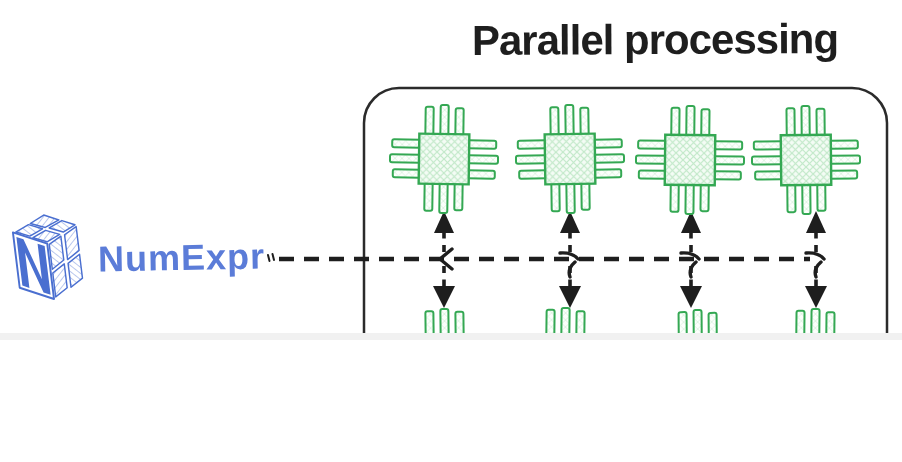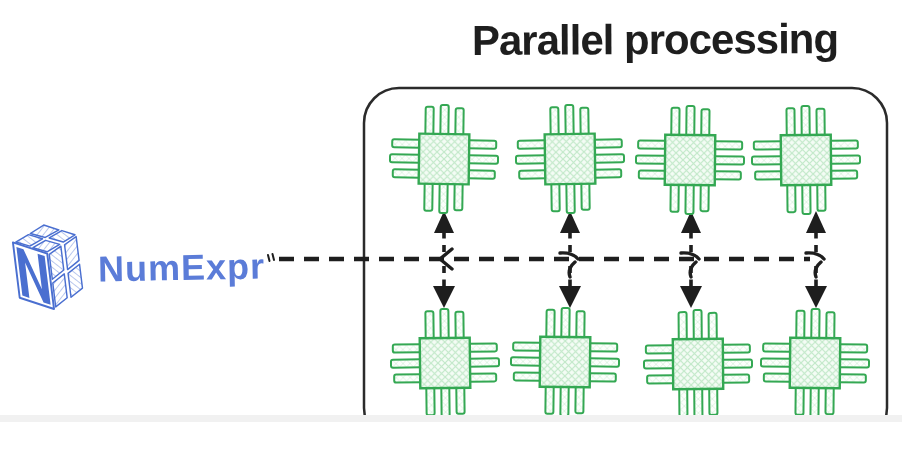--- a/index.html
+++ b/index.html
@@ -1,26 +1,26 @@
 <!DOCTYPE html>
 <html><head>
 <meta charset="utf-8">
 <style>
   html,body{margin:0;padding:0;background:#ffffff;}
   .stage{
-    position:relative;width:902px;height:422px;overflow:hidden;background:#ffffff;
+    position:relative;width:902px;height:340px;overflow:hidden;background:#ffffff;
     font-family:"Liberation Sans", sans-serif;
   }
   .title{
     position:absolute;left:422px;top:16px;width:466px;text-align:center;
     font-size:42px;font-weight:bold;letter-spacing:-1px;color:#1e1e1e;
     transform:rotate(-0.3deg);
   }
   .logo{
-    position:absolute;left:8px;top:218px;height:100px;
+    position:absolute;left:8px;top:208px;height:100px;
     display:flex;align-items:center;gap:8px;
   }
   .logo-cube{width:82px;height:100px;flex:0 0 auto;}
   .logo-text{
     font-size:36px;font-weight:bold;color:#5b7cd8;letter-spacing:1px;
     transform:rotate(-1deg);white-space:nowrap;
   }
   .diagram{position:absolute;left:0;top:0;width:902px;height:462px;}
   .bottom-strip{
     position:absolute;left:0;right:0;bottom:0;height:7px;background:#f1f1f1;

